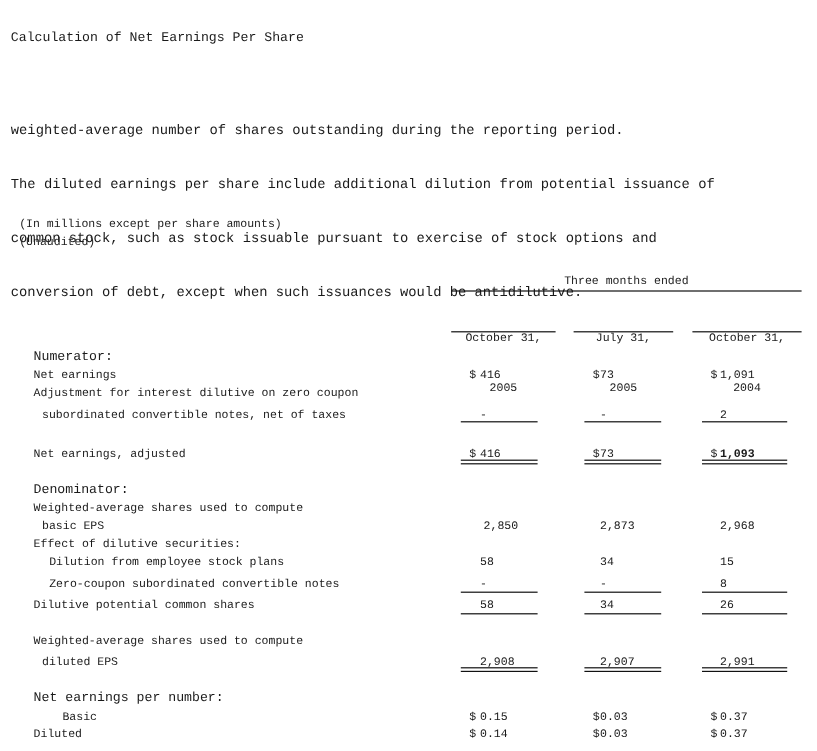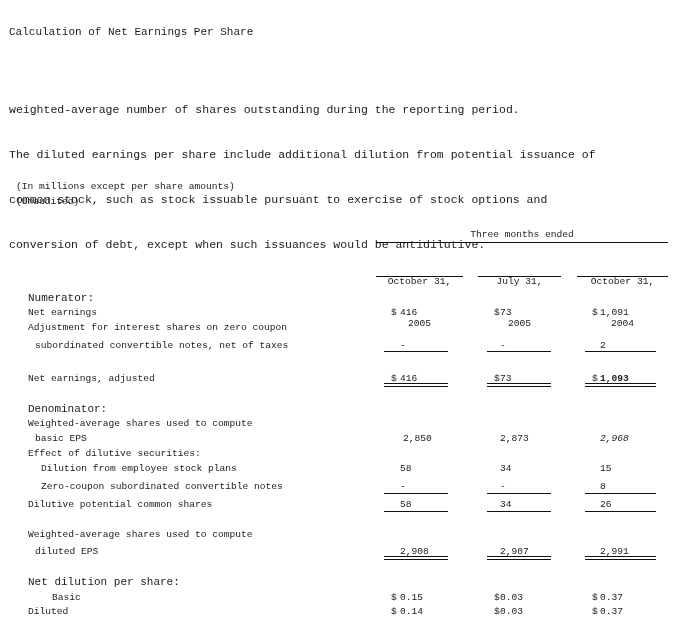--- a/index.html
+++ b/index.html
@@ -64,21 +64,21 @@
 <div class="abs lbl" style="top:292px;">Numerator:</div>
 
 <div class="abs cell ind1" style="top:307px;">Net earnings</div>
 <div class="abs cell" style="left:391px; top:307px;">$</div>
 <div class="abs cell num" style="left:400px; width:48px; top:307px;">416</div>
 <div class="abs cell" style="left:494px; top:307px;">$</div>
 <div class="abs cell num" style="left:500px; width:51px; top:307px;">73</div>
 <div class="abs cell" style="left:592px; top:307px;">$</div>
 <div class="abs cell num" style="left:600px; width:56px; top:307px;">1,091</div>
 
-<div class="abs cell ind1" style="top:322px;">Adjustment for interest shares on zero coupon</div>
+<div class="abs cell ind1" style="top:322px;">Adjustment for interest dilutive on zero coupon</div>
 <div class="abs cell ind1b" style="top:340px;">subordinated convertible notes, net of taxes</div>
 <div class="abs cell num" style="left:400px; width:48px; top:340px;">-</div>
 <div class="abs cell num" style="left:500px; width:51px; top:340px;">-</div>
 <div class="abs cell num" style="left:600px; width:56px; top:340px;">2</div>
 <div class="rule" style="left:384px; width:64px; top:351px;"></div>
 <div class="rule" style="left:487px; width:64px; top:351px;"></div>
 <div class="rule" style="left:585px; width:71px; top:351px;"></div>
 
 <div class="abs cell ind1" style="top:373px;">Net earnings, adjusted</div>
 <div class="abs cell" style="left:391px; top:373px;">$</div>
@@ -90,21 +90,21 @@
 <div class="dbl" style="left:384px; width:64px; top:383px;"></div>
 <div class="dbl" style="left:487px; width:64px; top:383px;"></div>
 <div class="dbl" style="left:585px; width:71px; top:383px;"></div>
 
 <div class="abs lbl" style="top:403px;">Denominator:</div>
 
 <div class="abs cell ind1" style="top:418px;">Weighted-average shares used to compute</div>
 <div class="abs cell ind1b" style="top:433px;">basic EPS</div>
 <div class="abs cell num" style="left:403px; width:48px; top:433px;">2,850</div>
 <div class="abs cell num" style="left:500px; width:51px; top:433px;">2,873</div>
-<div class="abs cell num" style="left:600px; width:56px; top:433px;font-style:italic;">2,968</div>
+<div class="abs cell num" style="left:600px; width:56px; top:433px;">2,968</div>
 
 <div class="abs cell ind1" style="top:448px;">Effect of dilutive securities:</div>
 
 <div class="abs cell ind2" style="top:463px;">Dilution from employee stock plans</div>
 <div class="abs cell num" style="left:400px; width:48px; top:463px;">58</div>
 <div class="abs cell num" style="left:500px; width:51px; top:463px;">34</div>
 <div class="abs cell num" style="left:600px; width:56px; top:463px;">15</div>
 
 <div class="abs cell ind2" style="top:481px;">Zero-coupon subordinated convertible notes</div>
 <div class="abs cell num" style="left:400px; width:48px; top:481px;">-</div>
@@ -124,21 +124,21 @@
 
 <div class="abs cell ind1" style="top:529px;">Weighted-average shares used to compute</div>
 <div class="abs cell ind1b" style="top:546px;">diluted EPS</div>
 <div class="abs cell num" style="left:400px; width:48px; top:546px;">2,908</div>
 <div class="abs cell num" style="left:500px; width:51px; top:546px;">2,907</div>
 <div class="abs cell num" style="left:600px; width:56px; top:546px;">2,991</div>
 <div class="dbl" style="left:384px; width:64px; top:556px;"></div>
 <div class="dbl" style="left:487px; width:64px; top:556px;"></div>
 <div class="dbl" style="left:585px; width:71px; top:556px;"></div>
 
-<div class="abs lbl" style="top:576px;">Net dilution per share:</div>
+<div class="abs lbl" style="top:576px;">Net earnings per number:</div>
 
 <div class="abs cell ind1" style="top:592px;padding-left:24px;">Basic</div>
 <div class="abs cell" style="left:391px; top:592px;">$</div>
 <div class="abs cell num" style="left:400px; width:48px; top:592px;">0.15</div>
 <div class="abs cell" style="left:494px; top:592px;">$</div>
 <div class="abs cell num" style="left:500px; width:51px; top:592px;">0.03</div>
 <div class="abs cell" style="left:592px; top:592px;">$</div>
 <div class="abs cell num" style="left:600px; width:56px; top:592px;">0.37</div>
 
 <div class="abs cell ind1" style="top:606px;">Diluted</div>

